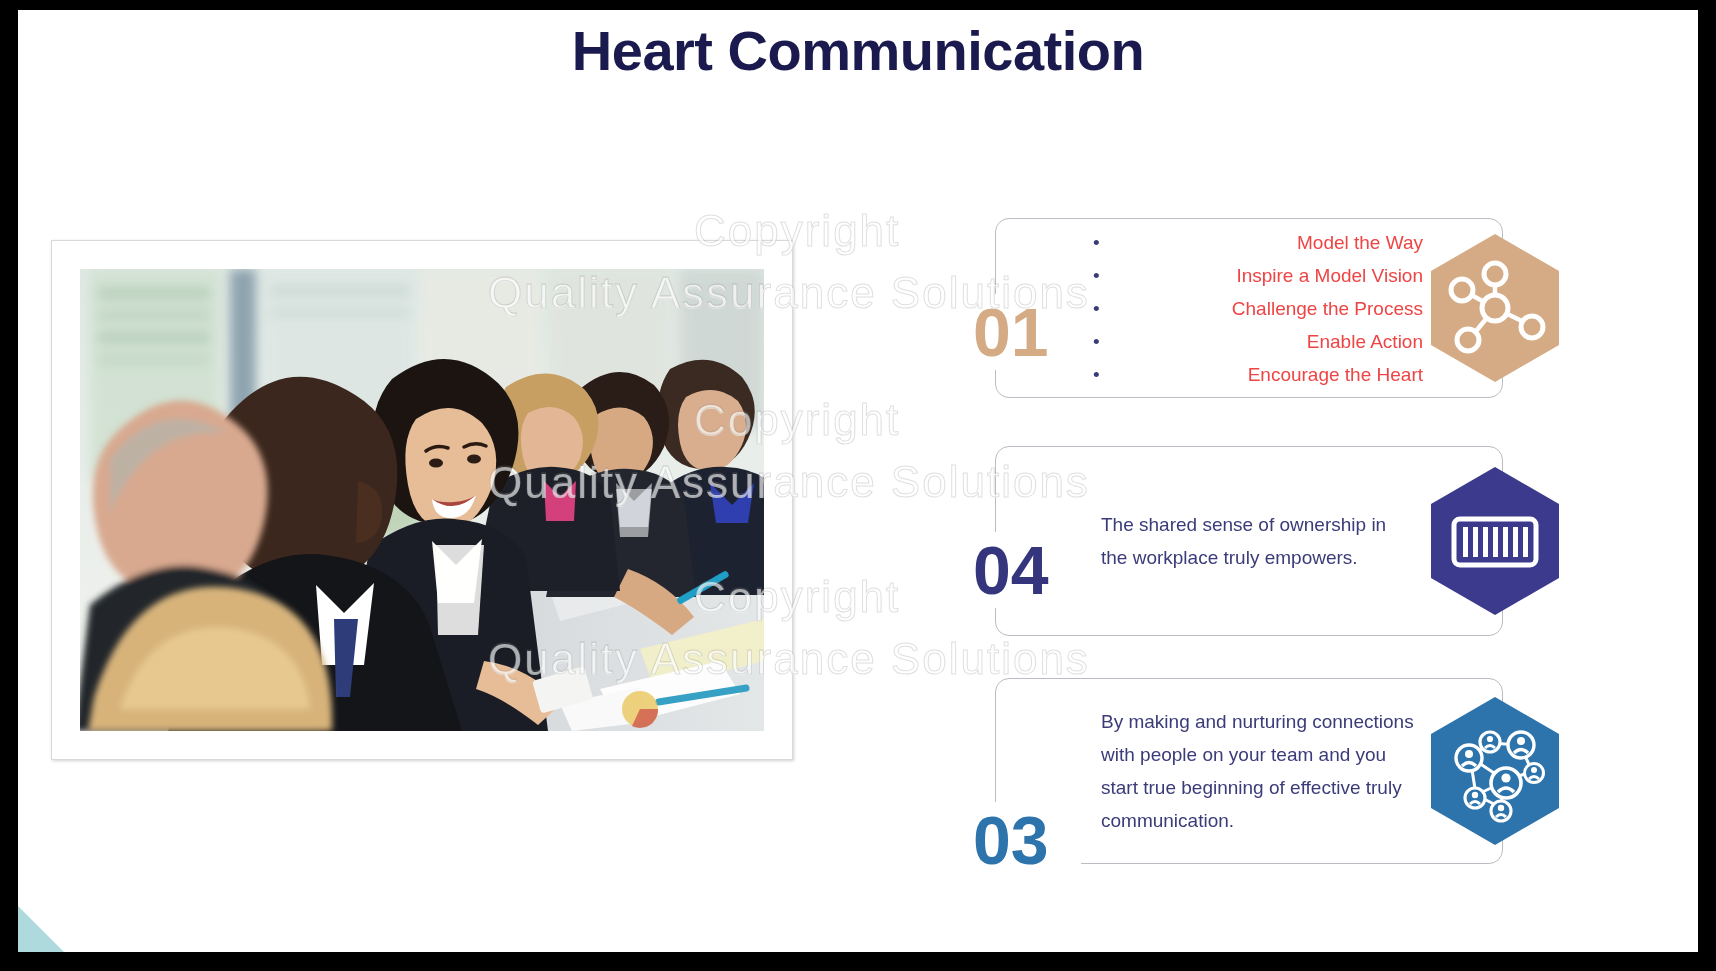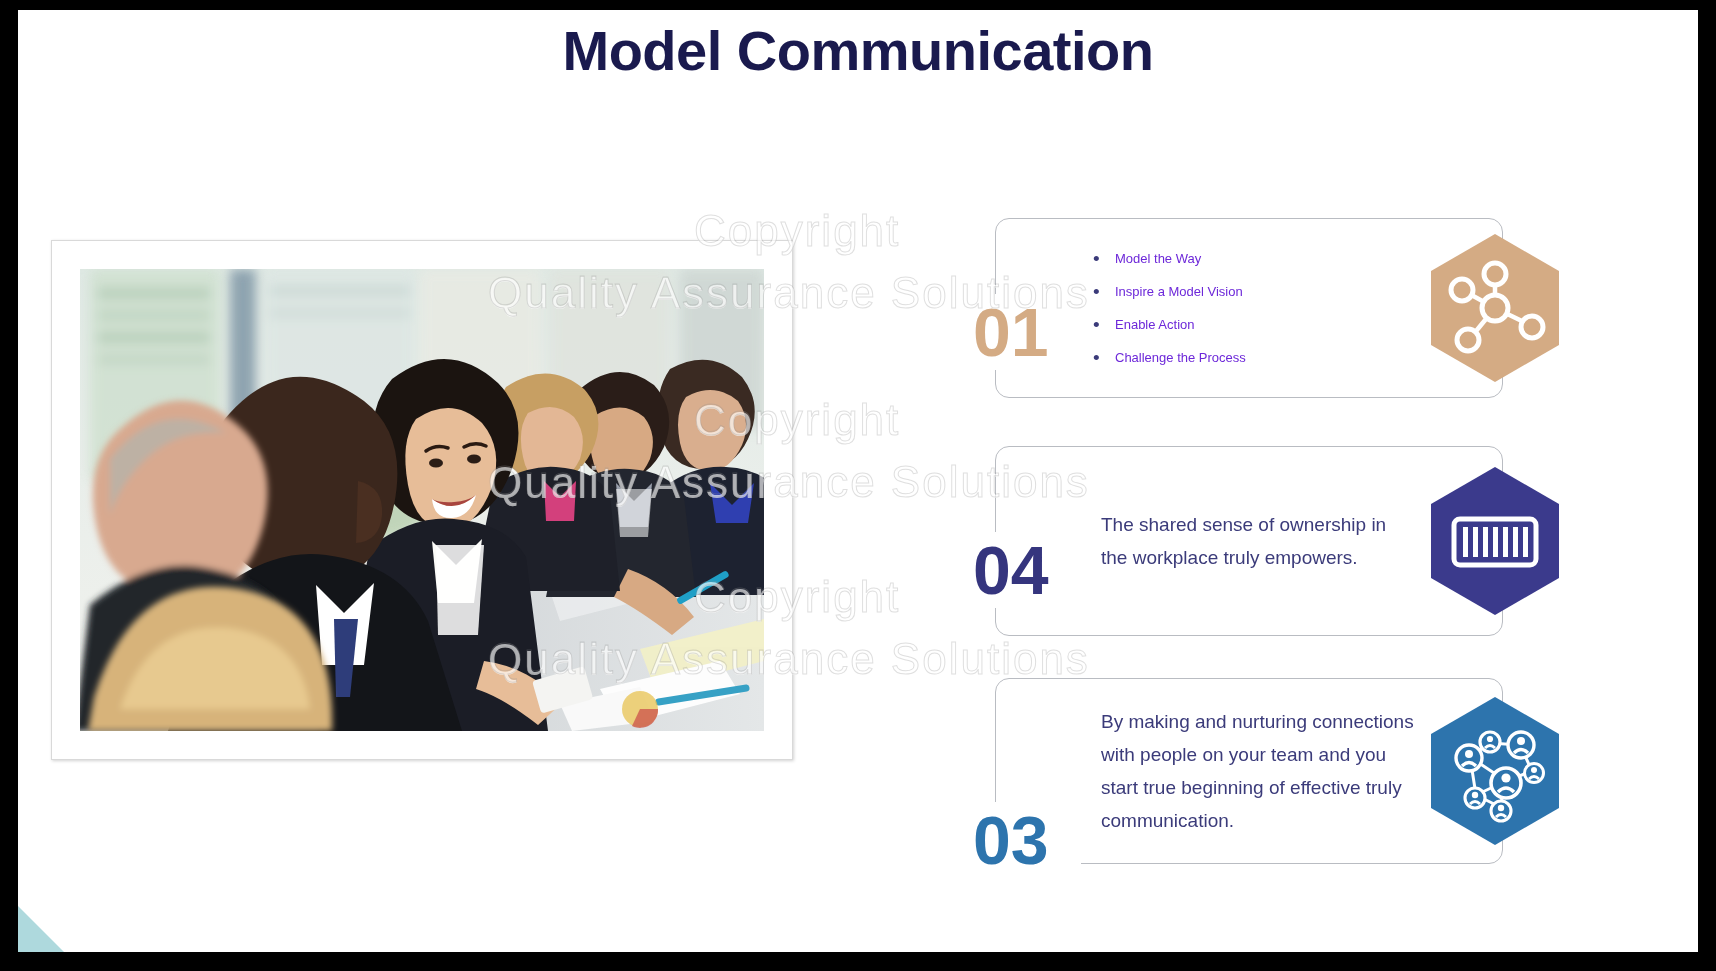--- a/index.html
+++ b/index.html
@@ -153,24 +153,25 @@
     justify-content: center;
   }
 
   ul.bullets {
     margin: 0;
     padding: 0 0 0 22px;
     list-style: none;
   }
   ul.bullets li {
     position: relative;
-    font-size: 13px;
-    color: #6d28d9;
+    font-size: 19px;
+    color: #ef4444;
     line-height: 33px;
     white-space: nowrap;
+    text-align: right;
   }
   ul.bullets li:before {
     content: "\2022";
     position: absolute;
     left: -22px;
     top: 0;
     color: #3b3b7a;
     font-size: 19px;
   }
 
@@ -193,21 +194,21 @@
   .r3 .hex { left: 455px; top: 17px; }
   .hex svg { display: block; width: 134px; height: 152px; }
 </style>
 </head>
 <body>
 
 <div class="slide">
 
   <div class="corner-accent"></div>
 
-  <div class="slide-title">Model Communication</div>
+  <div class="slide-title">Heart Communication</div>
 
   <div class="photo-frame">
     <div class="photo-inner">
       <svg class="photo-svg" viewBox="0 0 684 462" preserveAspectRatio="none">
         <defs>
           <linearGradient id="bgwin" x1="0" y1="0" x2="0" y2="1">
             <stop offset="0%" stop-color="#dfe9e4"></stop>
             <stop offset="45%" stop-color="#e9eeea"></stop>
             <stop offset="100%" stop-color="#f2f2ee"></stop>
           </linearGradient>
@@ -325,22 +326,23 @@
 
   <div class="cards">
 
     <div class="card-row r1">
       <div class="card-box"></div>
       <div class="card-number">01</div>
       <div class="card-content">
         <ul class="bullets">
           <li>Model the Way</li>
           <li>Inspire a Model Vision</li>
+          <li>Challenge the Process</li>
           <li>Enable Action</li>
-          <li>Challenge the Process</li>
+          <li>Encourage the Heart</li>
         </ul>
       </div>
       <div class="hex">
         <svg viewBox="0 0 134 152">
           <polygon points="67,2 131,39 131,113 67,150 3,113 3,39" fill="#d4ab84"></polygon>
           <g stroke="#ffffff" stroke-width="4.5" fill="none">
             <line x1="67" y1="76" x2="67" y2="46"></line>
             <line x1="67" y1="76" x2="38" y2="60"></line>
             <line x1="67" y1="76" x2="100" y2="92"></line>
             <line x1="67" y1="76" x2="44" y2="104"></line>

